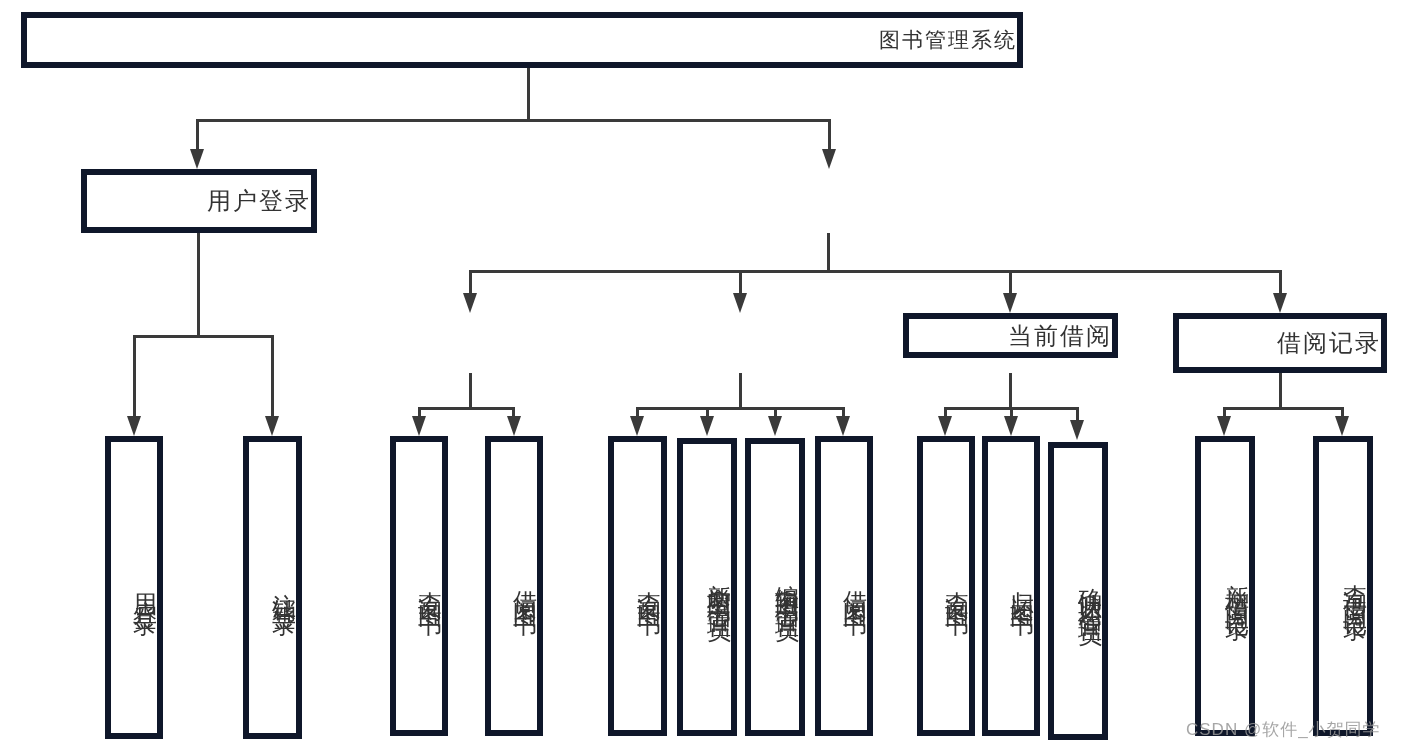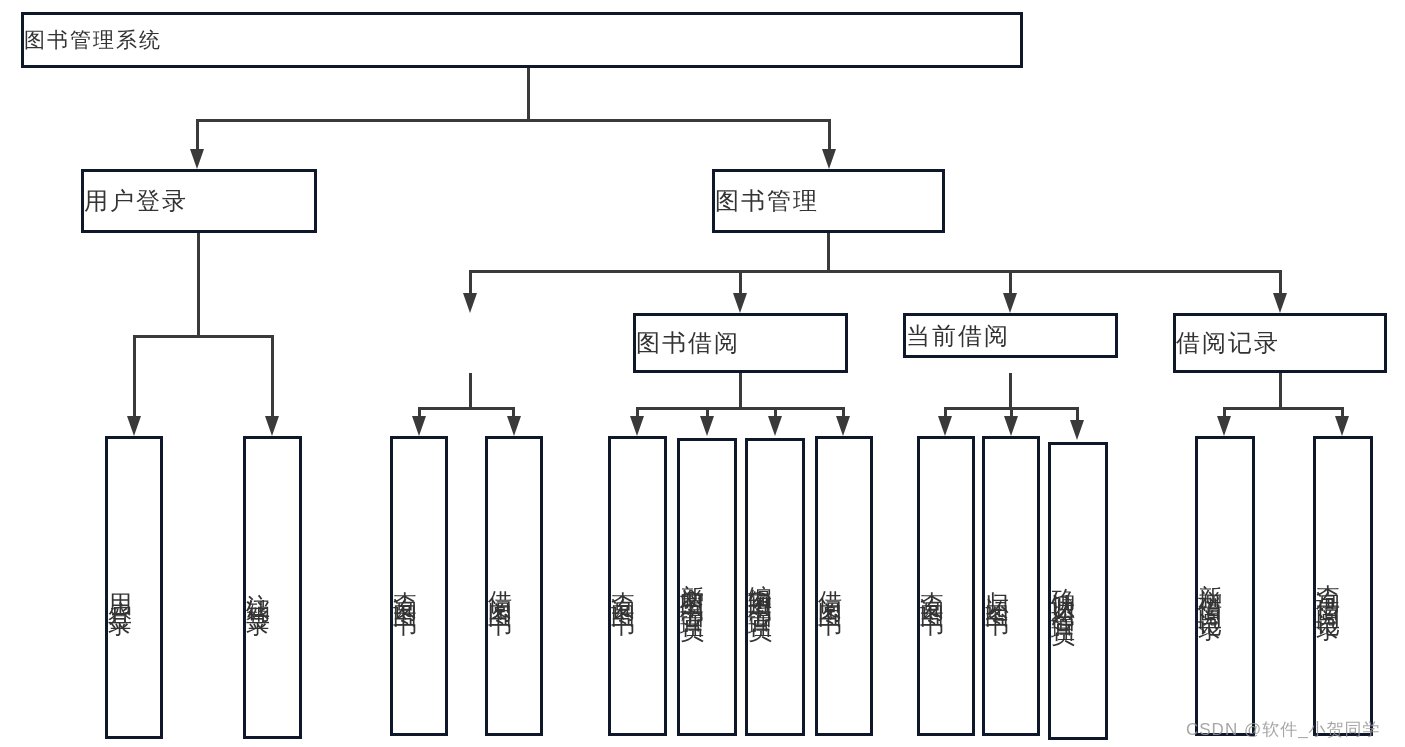--- a/index.html
+++ b/index.html
@@ -12,25 +12,25 @@
     position: relative;
     width: 1405px;
     height: 747px;
     background: #ffffff;
     overflow: hidden;
     color: #333333;
   }
   .box {
     position: absolute;
     box-sizing: border-box;
-    border: 3px solid #0f172a;
+    border: 6px solid #0f172a;
     background: #ffffff;
     display: flex;
     align-items: center;
-    justify-content: flex-start;
+    justify-content: flex-end;
     z-index: 2;
   }
   .hlabel {
     font-size: 24px;
     letter-spacing: 2px;
     color: #333333;
     white-space: nowrap;
   }
   .root-label {
     font-size: 21px;
@@ -83,46 +83,40 @@
 
   <div class="line" style="left:527px; top:68px; width:3px; height:54px;"></div>
   <div class="line" style="left:196px; top:119px; width:635px; height:3px;"></div>
   <div class="line" style="left:196px; top:119px; width:3px; height:33px;"></div>
   <div class="line" style="left:828px; top:119px; width:3px; height:33px;"></div>
   <div class="arrow" style="left:190px; top:149px;"></div>
   <div class="arrow" style="left:822px; top:149px;"></div>
 
   <div class="box" style="left:81px; top:169px; width:236px; height:64px;">
     <span class="hlabel">用户登录</span>
-  </div>
-  <div class="box" style="left:712px; top:169px; width:233px; height:64px;">
-    <span class="hlabel">图书管理</span>
   </div>
 
   <div class="line" style="left:197px; top:233px; width:3px; height:105px;"></div>
   <div class="line" style="left:133px; top:335px; width:141px; height:3px;"></div>
   <div class="line" style="left:133px; top:335px; width:3px; height:85px;"></div>
   <div class="line" style="left:271px; top:335px; width:3px; height:85px;"></div>
   <div class="arrow" style="left:127px; top:416px;"></div>
   <div class="arrow" style="left:265px; top:416px;"></div>
 
   <div class="line" style="left:827px; top:233px; width:3px; height:40px;"></div>
   <div class="line" style="left:469px; top:270px; width:812px; height:3px;"></div>
   <div class="line" style="left:469px; top:270px; width:3px; height:27px;"></div>
   <div class="line" style="left:739px; top:270px; width:3px; height:27px;"></div>
   <div class="line" style="left:1009px; top:270px; width:3px; height:27px;"></div>
   <div class="line" style="left:1279px; top:270px; width:3px; height:27px;"></div>
   <div class="arrow" style="left:463px; top:293px;"></div>
   <div class="arrow" style="left:733px; top:293px;"></div>
   <div class="arrow" style="left:1003px; top:293px;"></div>
   <div class="arrow" style="left:1273px; top:293px;"></div>
 
-  <div class="box" style="left:633px; top:313px; width:215px; height:60px;">
-    <span class="hlabel">图书借阅</span>
-  </div>
   <div class="box" style="left:903px; top:313px; width:215px; height:45px;">
     <span class="hlabel">当前借阅</span>
   </div>
   <div class="box" style="left:1173px; top:313px; width:214px; height:60px;">
     <span class="hlabel">借阅记录</span>
   </div>
 
   <div class="line" style="left:469px; top:373px; width:3px; height:37px;"></div>
   <div class="line" style="left:418px; top:407px; width:97px; height:3px;"></div>
   <div class="line" style="left:418px; top:407px; width:3px; height:14px;"></div>

